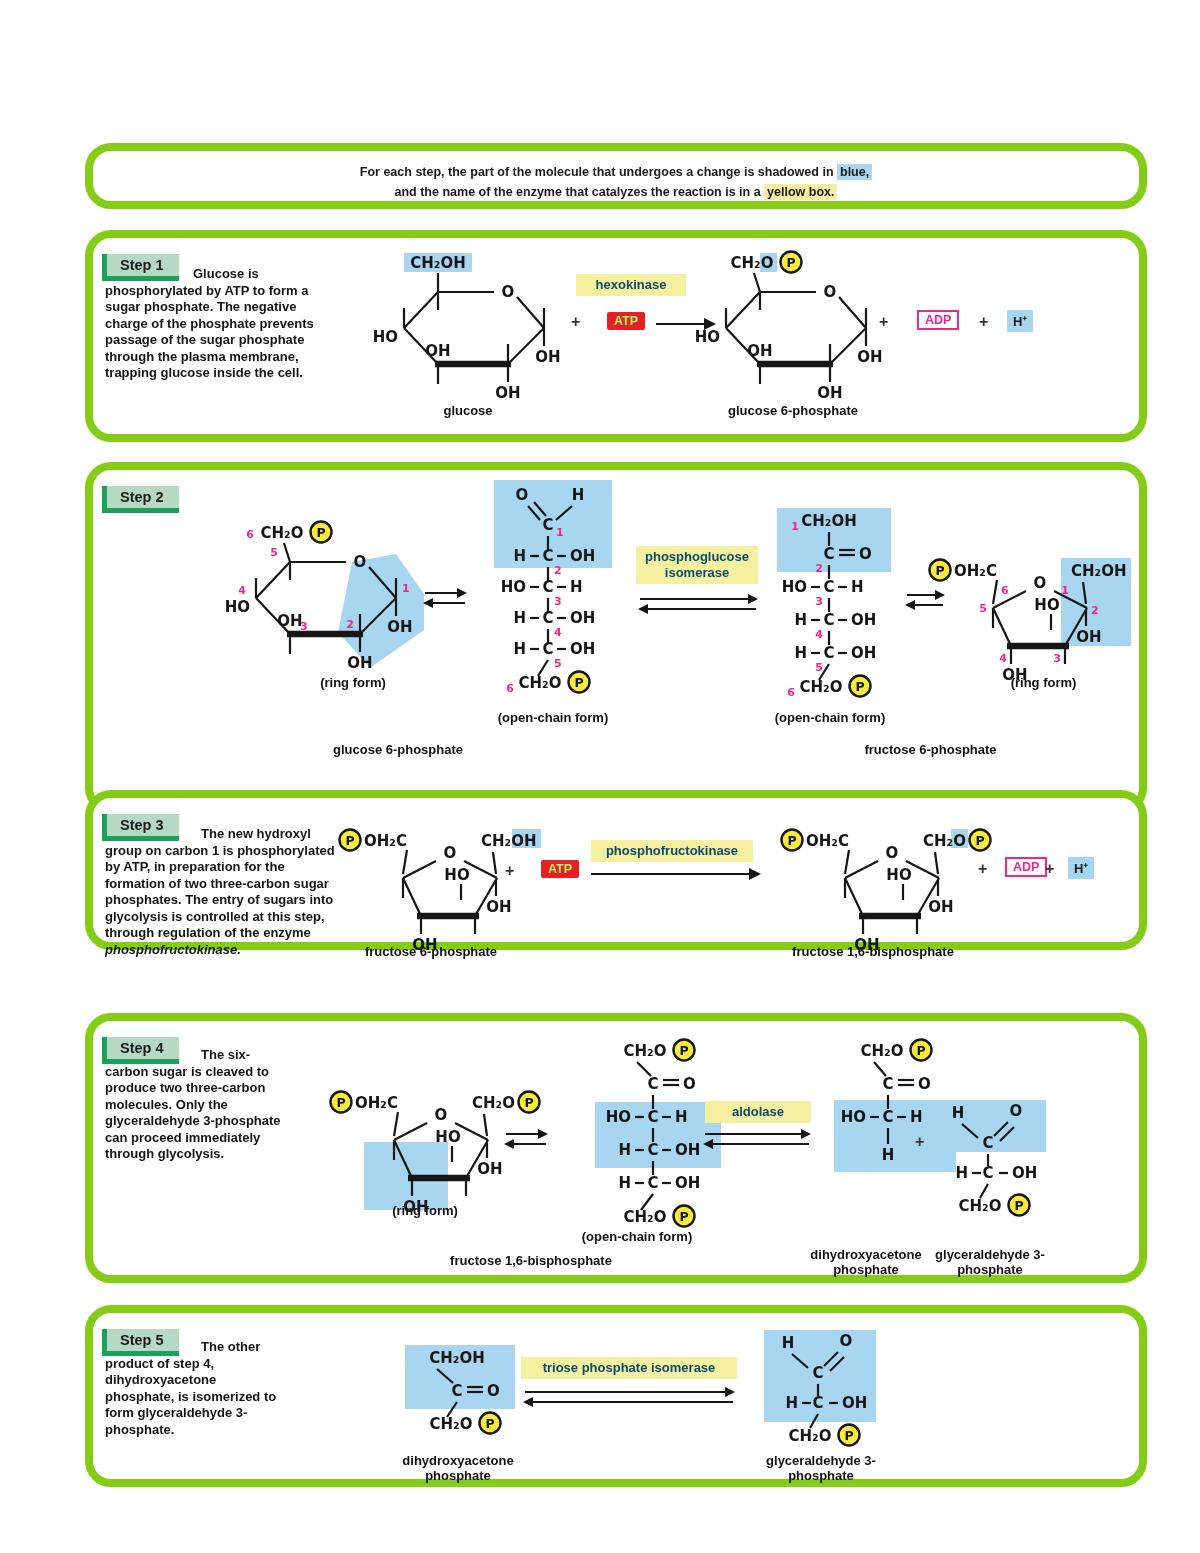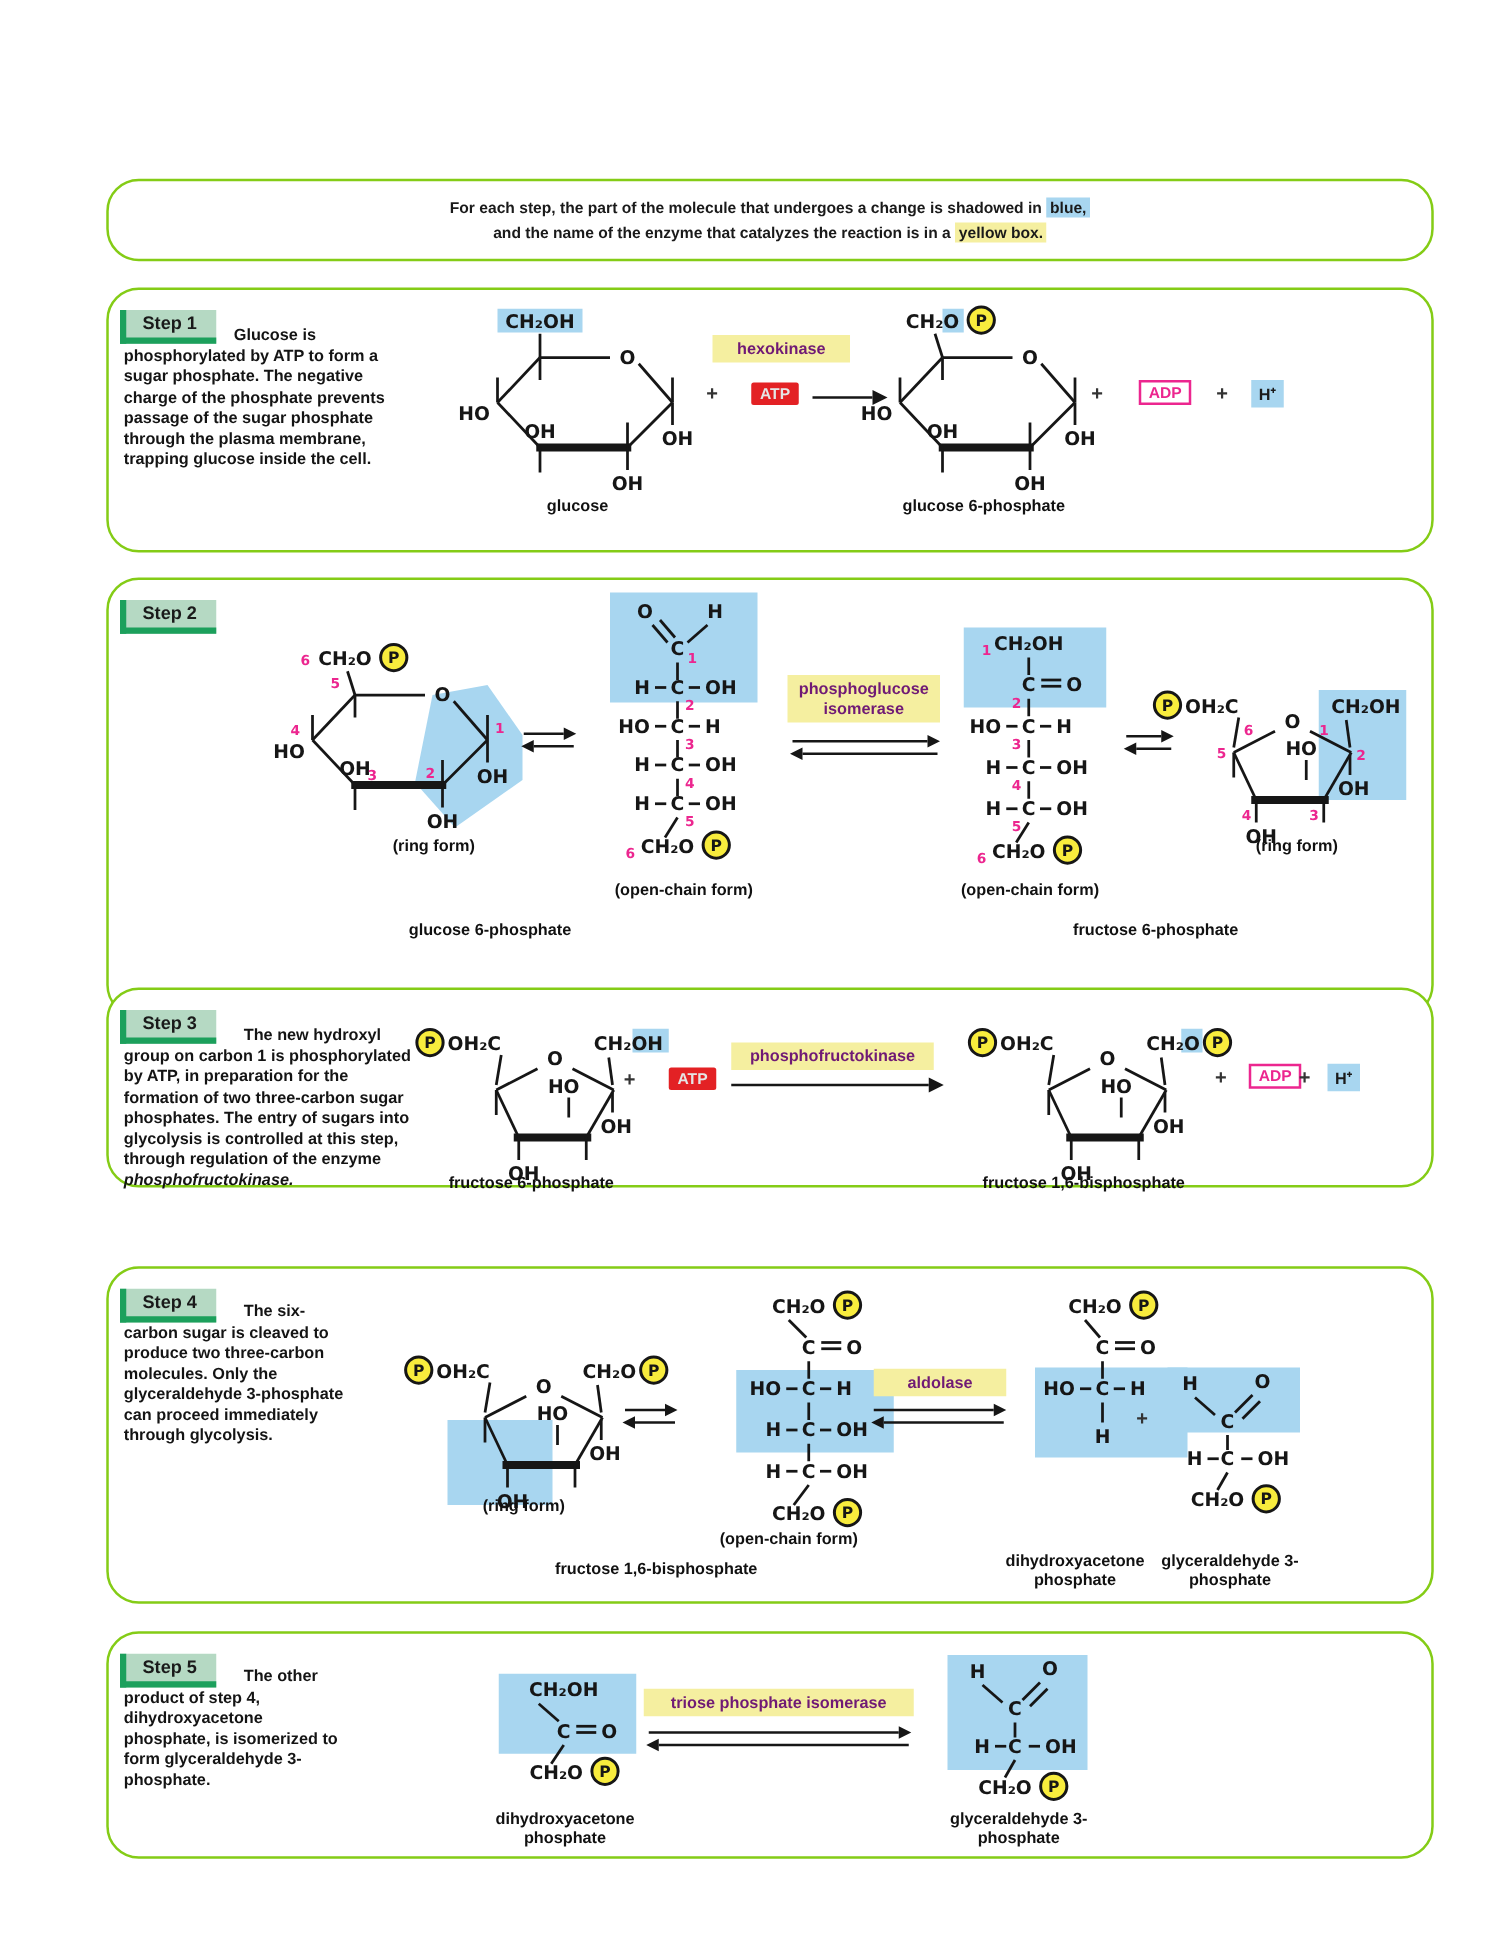--- a/index.html
+++ b/index.html
@@ -1,28 +1,28 @@
 <!DOCTYPE html>
 <html><head>
 <meta charset="utf-8">
 <style>
   html,body{margin:0;padding:0;background:#fff;}
   .page{position:relative;width:1200px;height:1553px;background:#ffffff;font-family:"Liberation Sans",sans-serif;overflow:hidden;}
   .title{position:absolute;left:83px;top:74px;margin:0;font-size:27px;font-weight:bold;color:#F4811F;letter-spacing:.5px;}
-  .panel{position:absolute;left:85px;width:1062px;border:2px solid #84cc16;border-radius:26px;background:#fff;box-sizing:border-box;}
+  .panel{position:absolute;left:85px;width:1062px;border:8px solid #84cc16;border-radius:26px;background:#fff;box-sizing:border-box;}
   .legend{top:143px;height:66px;text-align:center;font-size:12.5px;font-weight:bold;color:#1a1a1a;line-height:20px;padding-top:11px;}
   .hlb{background:#A8D6F0;padding:1px 3px;}
   .hly{background:#F5EFA0;padding:1px 3px;}
   .step-tag{position:absolute;left:9px;top:16px;background:#B5D9C3;border-left:5px solid #1CA05C;border-bottom:5px solid #1CA05C;padding:3px 15px 3px 13px;font-weight:bold;font-size:14.5px;color:#1a1a1a;}
   .step-para{position:absolute;font-weight:bold;font-size:13px;line-height:16.5px;color:#141414;}
   .indent{display:inline-block;height:1px;}
   .mol{position:absolute;font-weight:bold;font-size:13px;line-height:15px;text-align:center;color:#111;}
-  .enz{position:absolute;background:#F5EFA0;font-weight:bold;font-size:13px;line-height:16px;padding:3px 9px;text-align:center;color:#701a75;box-sizing:border-box;}
+  .enz{position:absolute;background:#F5EFA0;font-weight:bold;font-size:13px;line-height:16px;padding:3px 9px;text-align:center;color:#0c4a6e;box-sizing:border-box;}
   .plus{position:absolute;font-weight:bold;font-size:16px;color:#333;}
-  .atp{position:absolute;background:#E32124;color:#e5e5e5;font-weight:bold;font-size:12.5px;padding:2px 7px;border-radius:2px;}
+  .atp{position:absolute;background:#E32124;color:#bef264;font-weight:bold;font-size:12.5px;padding:2px 7px;border-radius:2px;}
   .adp{position:absolute;background:#fff;border:2.5px solid #EC268F;color:#EC268F;font-weight:bold;font-size:12.5px;padding:1px 6px;}
   .hplus{position:absolute;background:#A8D6F0;color:#1a1a1a;font-weight:bold;font-size:13px;padding:2px 6px;}
   svg.struct,svg.arrow{position:absolute;overflow:visible;}
   .bond{stroke:#161616;stroke-width:2.2;fill:none;}
   .bondb{stroke:#161616;stroke-width:6.5;fill:none;}
   .at{font-family:"DejaVu Sans",sans-serif;font-size:15px;font-weight:bold;fill:#161616;}
   .num{font-family:"DejaVu Sans",sans-serif;font-size:11px;font-weight:bold;fill:#EC268F;}
   .pc{fill:#F8EC3D;stroke:#161616;stroke-width:2.4;}
   .pt{font-family:"DejaVu Sans",sans-serif;font-size:12.5px;font-weight:bold;fill:#161616;text-anchor:middle;}
   .hl{fill:#A8D6F0;}

